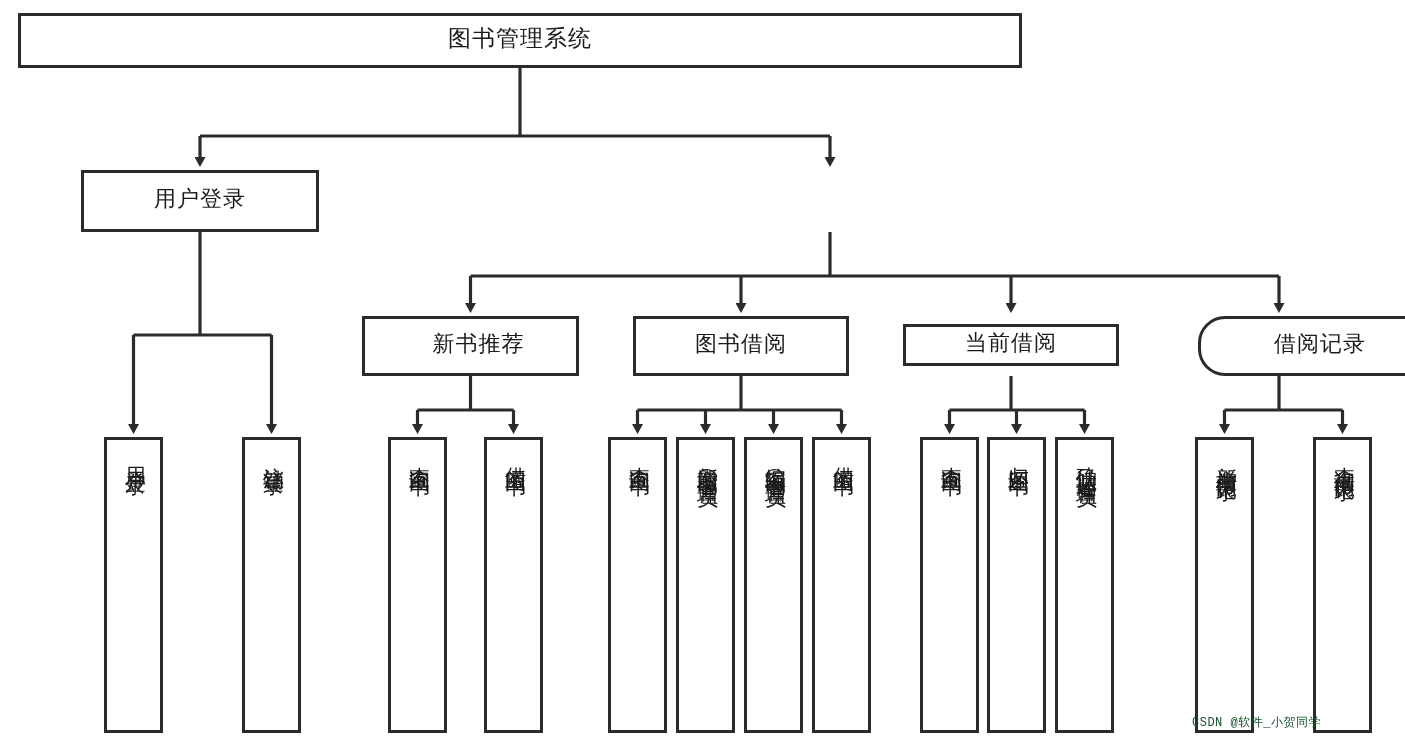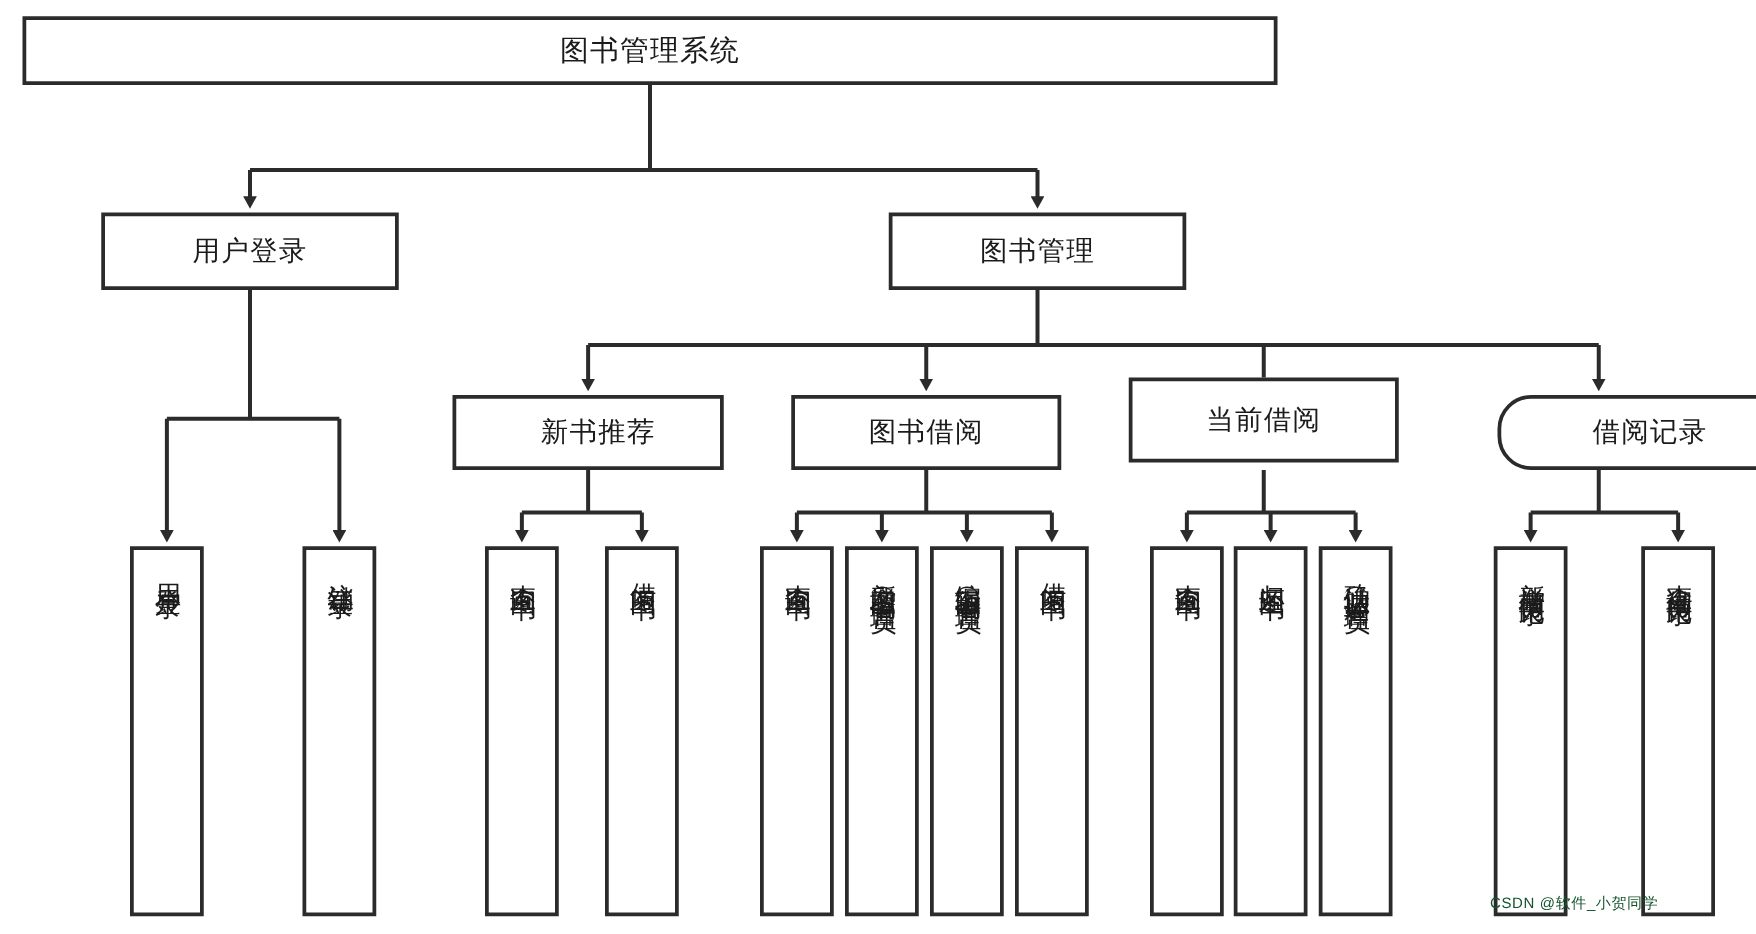--- a/index.html
+++ b/index.html
@@ -5,21 +5,21 @@
   html, body {
     margin: 0;
     padding: 0;
     background: #ffffff;
   }
   #canvas {
     position: relative;
     width: 1405px;
     height: 747px;
     background: #ffffff;
-    font-family: Liberation Sans, sans-serif;
+    font-family: Liberation Mono, monospace;
     overflow: hidden;
   }
   svg#wires {
     position: absolute;
     left: 0;
     top: 0;
     width: 1405px;
     height: 747px;
     pointer-events: none;
   }
@@ -115,31 +115,28 @@
       </g>
   </svg>
 
   <div class="node root horiz" id="n-root" style="left: 18px; top: 13px; width: 1004px; height: 55px;">
     <span class="label">图书管理系统</span>
   </div>
 
   <div class="node horiz" id="n-user-login" style="left: 81px; top: 170px; width: 238px; height: 62px;">
     <span class="label">用户登录</span>
   </div>
-  <div class="node horiz" id="n-book-manage" style="left: 711px; top: 170px; width: 238px; height: 62px;">
-    <span class="label">图书管理</span>
-  </div>
 
   <div class="node horiz" id="n-new-book-recommend" style="left: 362px; top: 316px; width: 217px; height: 60px; padding-left: 16px;">
     <span class="label">新书推荐</span>
   </div>
   <div class="node horiz" id="n-book-borrow" style="left: 633px; top: 316px; width: 216px; height: 60px; align-items: center;">
     <span class="label">图书借阅</span>
   </div>
-  <div class="node horiz" id="n-current-borrow" style="left: 903px; top: 302px; width: 216px; height: 68px;">
+  <div class="node horiz" id="n-current-borrow" style="left: 903px; top: 324px; width: 216px; height: 42px;">
     <span class="label">当前借阅</span>
   </div>
   <div class="node horiz" id="n-borrow-record" style="left: 1198px; top: 316px; width: 244px; height: 60px; border-radius: 27px;">
     <span class="label">借阅记录</span>
   </div>
 
   <div class="node vert" id="n-leaf-user-login" style="left: 104px; top: 437px; width: 59px; height: 296px;">
     <span class="label">用户登录</span>
   </div>
   <div class="node vert" id="n-leaf-user-logout" style="left: 242px; top: 437px; width: 59px; height: 296px;">

